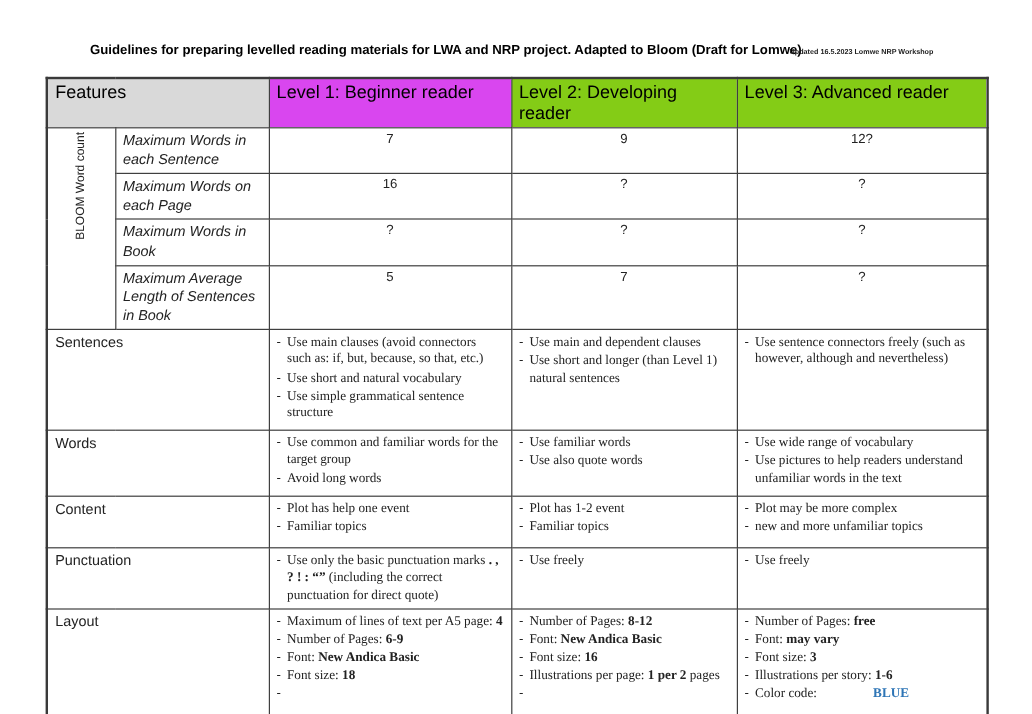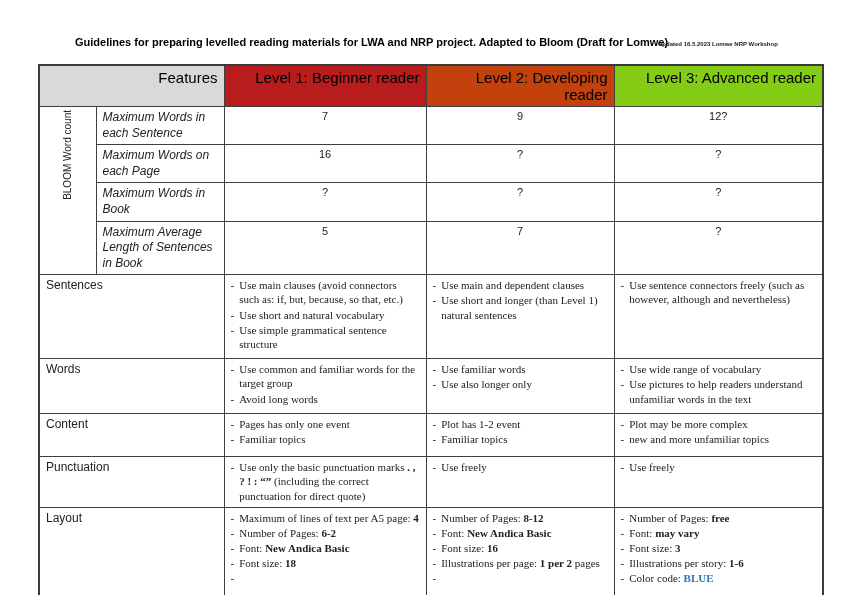--- a/index.html
+++ b/index.html
@@ -2,21 +2,21 @@
 <html><head>
 <meta charset="utf-8">
 <style>
   html,body{margin:0;padding:0;background:#ffffff;}
   body{width:860px;height:595px;font-family:"Liberation Sans",sans-serif;color:#1a1a1a;position:relative;overflow:hidden;}
   .title-row{position:relative;height:64px;}
   .doc-title{position:absolute;left:75px;top:36px;font-size:11px;font-weight:bold;color:#000;}
   .updated-note{position:absolute;left:658px;top:41px;font-size:6px;font-weight:bold;color:#222;}
   table.guidelines{border-collapse:collapse;table-layout:fixed;margin-left:38px;width:784px;border:2px solid #3a3a3a;}
   table.guidelines td,table.guidelines th{border:1px solid #3f3f3f;padding:3px 6px;vertical-align:top;overflow:hidden;}
-  th{font-weight:normal;text-align:right;font-size:15px;padding:5px 8px 4px 8px;color:#000;}
+  th{font-weight:normal;text-align:left;font-size:15px;padding:5px 8px 4px 8px;color:#000;}
   .h-features{font-size:15px;}
   .vlabel-cell{text-align:center;vertical-align:middle;padding:2px;}
   .vlabel{writing-mode:vertical-rl;transform:rotate(180deg);font-size:10px;color:#222;white-space:nowrap;display:inline-block;}
   .sublabel{font-size:12px;line-height:1.3;color:#222;padding-top:4px;font-style:italic;}
   .num{text-align:center;vertical-align:middle;font-size:11px;color:#222;}
   .feat-label{font-size:12px;color:#222;padding-top:4px;}
   .bullets{font-size:11px;line-height:1.28;color:#222;padding:4px 6px 3px 7px;}
   .bullet{display:flex;margin-bottom:1px;}
   .dash{flex:0 0 auto;margin-right:5px;}
   .bt{flex:1 1 auto;font-family:Liberation Serif, serif;}
@@ -34,22 +34,22 @@
   <colgroup>
     <col style="width:57px">
       <col style="width:128px">
       <col style="width:202px">
       <col style="width:188px">
       <col style="width:209px">
   </colgroup>
   <tbody>
       <tr style="height:30px">
     <th colspan="2" class="h-features" style="background: rgb(217, 217, 217);">Features</th>
-    <th style="background: #b91c1c; margin-left: 44px;">Level 1: Beginner reader</th>
-    <th style="background: #c2410c;">Level 2: Developing reader</th>
+    <th style="background: #d946ef; margin-left: 44px;">Level 1: Beginner reader</th>
+    <th style="background: #84cc16;">Level 2: Developing reader</th>
     <th style="background: #84cc16;">Level 3: Advanced reader</th>
   </tr>
 
   <tr style="height:37px">
     <td rowspan="4" class="vlabel-cell">
       <span class="vlabel">BLOOM Word count</span>
     </td>
     <td class="sublabel">Maximum Words in each Sentence</td>
     <td class="num">7</td>
     <td class="num">9</td>
@@ -119,40 +119,40 @@
             <span class="bt"><span>Avoid long words</span></span>
           </div>
         </td>
     <td class="bullets">
           <div class="bullet">
             <span class="dash">-</span>
             <span class="bt"><span>Use familiar words</span></span>
           </div>
           <div class="bullet">
             <span class="dash">-</span>
-            <span class="bt"><span>Use also longer only</span></span>
+            <span class="bt"><span>Use also quote words</span></span>
           </div>
         </td>
     <td class="bullets">
           <div class="bullet">
             <span class="dash">-</span>
             <span class="bt"><span>Use wide range of vocabulary</span></span>
           </div>
           <div class="bullet">
             <span class="dash">-</span>
             <span class="bt"><span>Use pictures to help readers understand unfamiliar words in the text</span></span>
           </div>
         </td>
   </tr>
   <tr style="height:43px">
     <td colspan="2" class="feat-label">Content</td>
     <td class="bullets">
           <div class="bullet">
             <span class="dash">-</span>
-            <span class="bt"><span>Pages has only one event</span></span>
+            <span class="bt"><span>Plot has help one event</span></span>
           </div>
           <div class="bullet">
             <span class="dash">-</span>
             <span class="bt"><span>Familiar topics</span></span>
           </div>
         </td>
     <td class="bullets">
           <div class="bullet">
             <span class="dash">-</span>
             <span class="bt"><span>Plot has 1-2 event</span></span>
@@ -196,21 +196,21 @@
   </tr>
   <tr style="height:96px">
     <td colspan="2" class="feat-label">Layout</td>
     <td class="bullets">
           <div class="bullet">
             <span class="dash">-</span>
             <span class="bt"><span>Maximum of lines of text per A5 page: </span><span class="b">4</span></span>
           </div>
           <div class="bullet">
             <span class="dash">-</span>
-            <span class="bt"><span>Number of Pages: </span><span class="b">6-2</span></span>
+            <span class="bt"><span>Number of Pages: </span><span class="b">6-9</span></span>
           </div>
           <div class="bullet">
             <span class="dash">-</span>
             <span class="bt"><span>Font: </span><span class="b">New Andica Basic</span></span>
           </div>
           <div class="bullet">
             <span class="dash">-</span>
             <span class="bt"><span>Font size: </span><span class="b">18</span></span>
           </div>
           <div class="bullet">
@@ -252,18 +252,18 @@
           <div class="bullet">
             <span class="dash">-</span>
             <span class="bt"><span>Font size: </span><span class="b">3</span></span>
           </div>
           <div class="bullet">
             <span class="dash">-</span>
             <span class="bt"><span>Illustrations per story: </span><span class="b">1-6</span></span>
           </div>
           <div class="bullet">
             <span class="dash">-</span>
-            <span class="bt"><span>Color code: </span><span class="b" style="color: rgb(46, 117, 182);">BLUE</span></span>
+            <span class="bt"><span>Color code: </span><span class="b" style="color: rgb(46, 117, 182); margin-left: 44px;">BLUE</span></span>
           </div>
         </td>
   </tr>
 </tbody>
   </table>
 
 </body></html>

